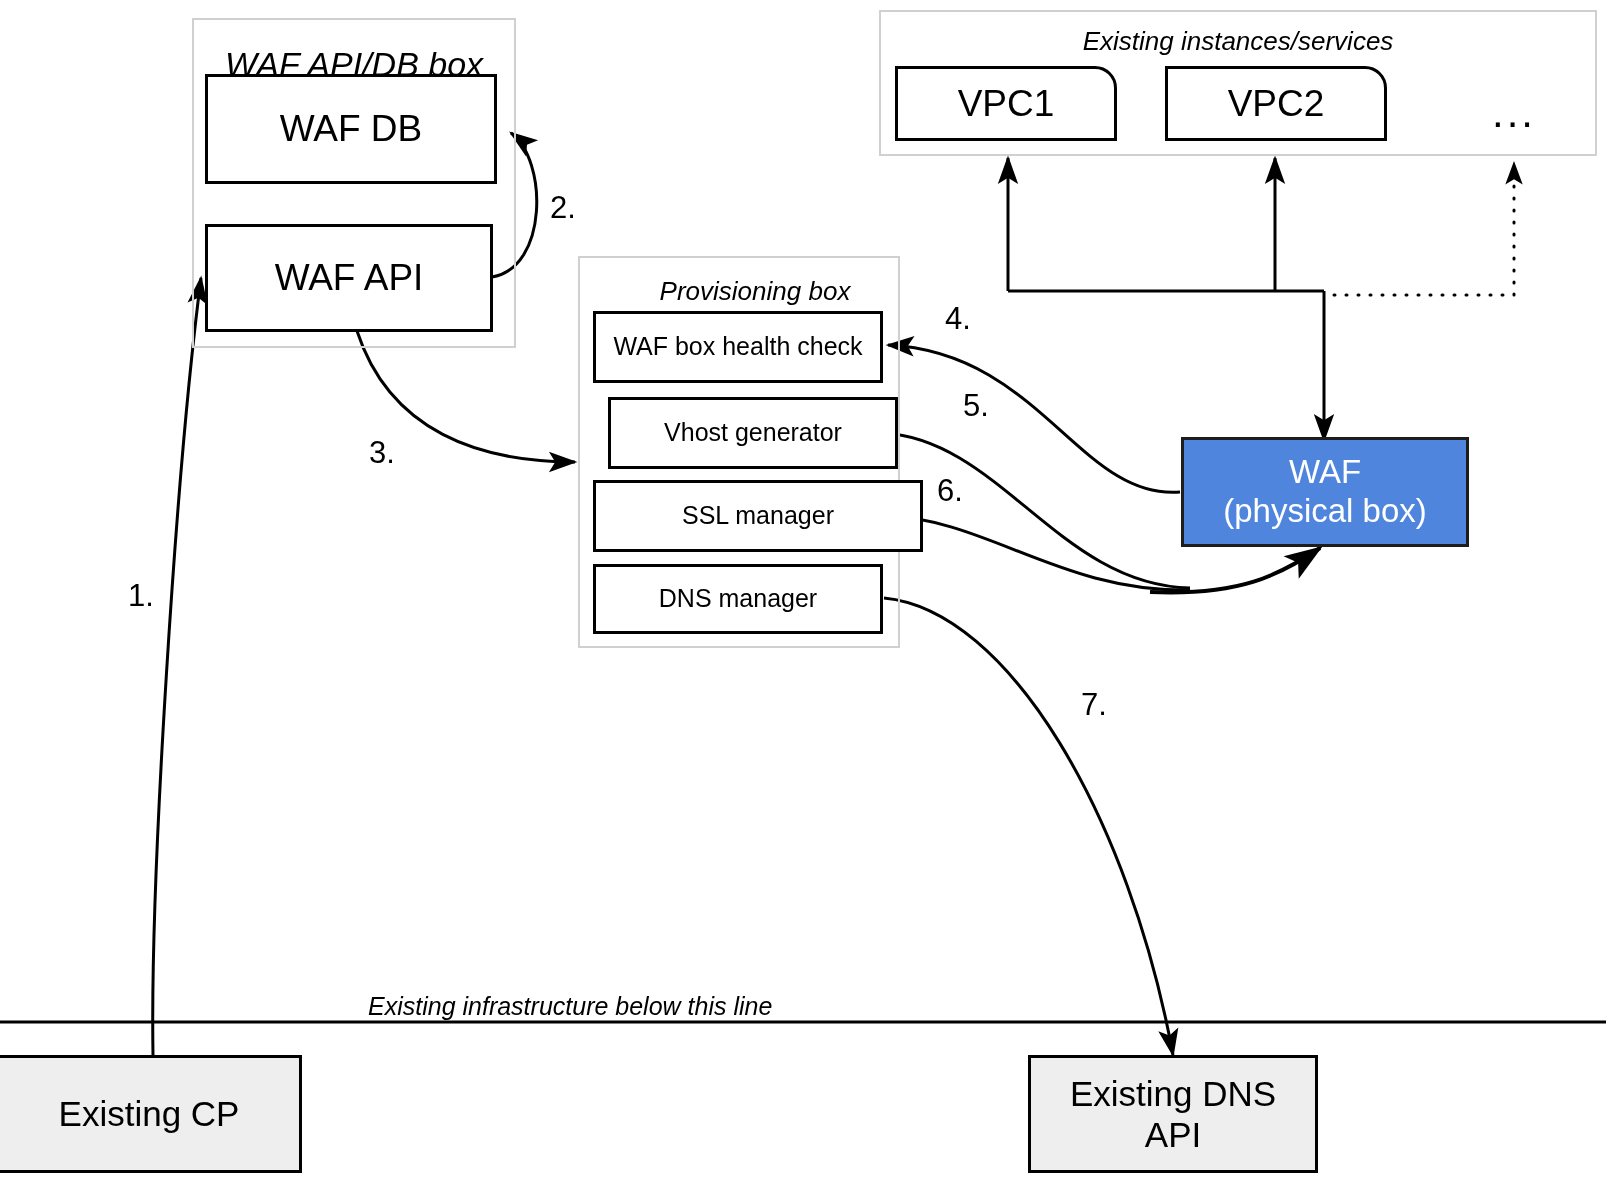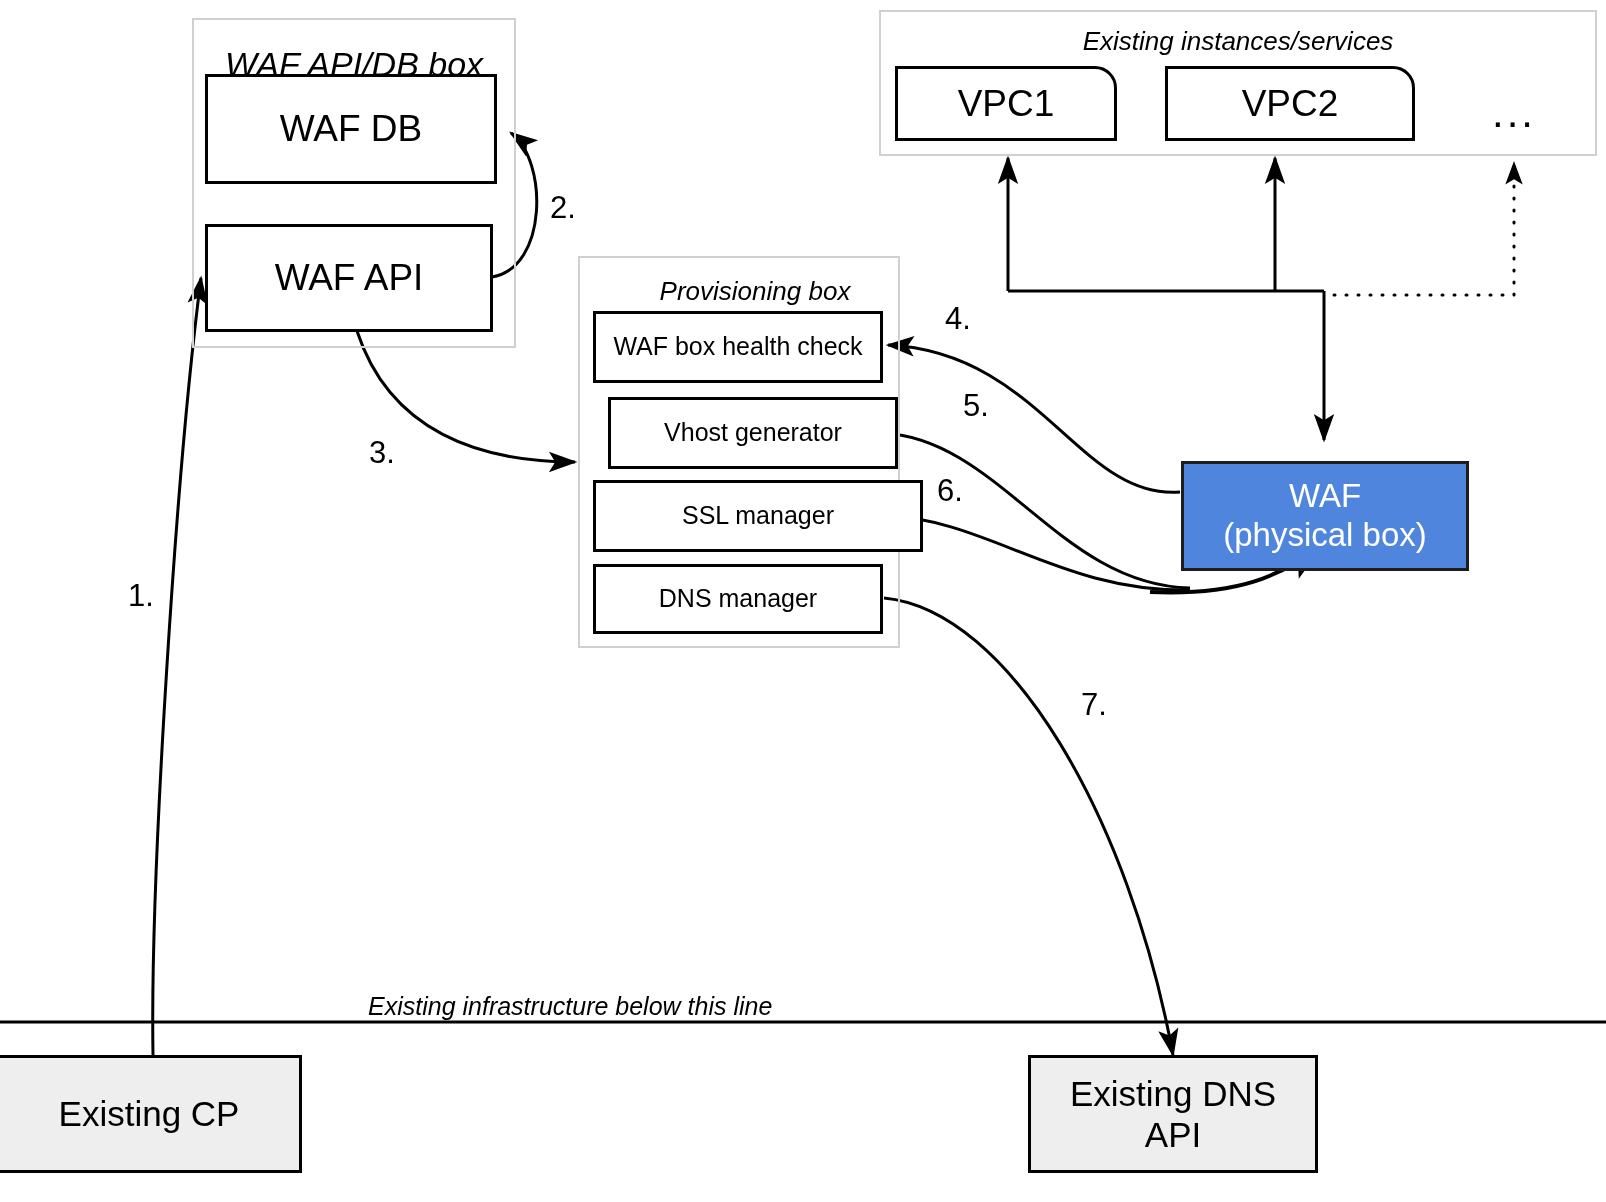--- a/index.html
+++ b/index.html
@@ -154,26 +154,26 @@
   <div class="node" style="left:593px; top:564px; width:290px; height:70px; font-size:25px;">
     <span>DNS manager</span>
   </div>
 
   <div class="group-box" style="left:879px; top:10px; width:718px; height:146px;">
     <div class="group-title" style="top:14px; font-size:26px;">Existing instances/services</div>
   </div>
   <div class="node vpc" style="left:895px; top:66px; width:222px; height:75px; font-size:37px;">
     <span>VPC1</span>
   </div>
-  <div class="node vpc" style="left:1165px; top:66px; width:250px; height:75px; font-size:37px;justify-content:center;">
+  <div class="node vpc" style="left:1165px; top:66px; width:222px; height:75px; font-size:37px;justify-content:center;">
     <span>VPC2</span>
   </div>
   <div class="ellipsis" style="left:1492px; top:92px;">...</div>
 
-  <div class="node blue" style="left:1181px; top:461px; width:288px; height:110px; font-size:33px; flex-direction:column;">
+  <div class="node blue" style="left:1181px; top:437px; width:288px; height:110px; font-size:33px; flex-direction:column;">
     <span>WAF</span>
     <span>(physical box)</span>
   </div>
 
   <div class="divider-caption" style="left:368px; top:992px;">Existing infrastructure below this line</div>
 
   <div class="node gray" style="left:-4px; top:1055px; width:306px; height:118px; font-size:35px;">
     <span>Existing CP</span>
   </div>
 

